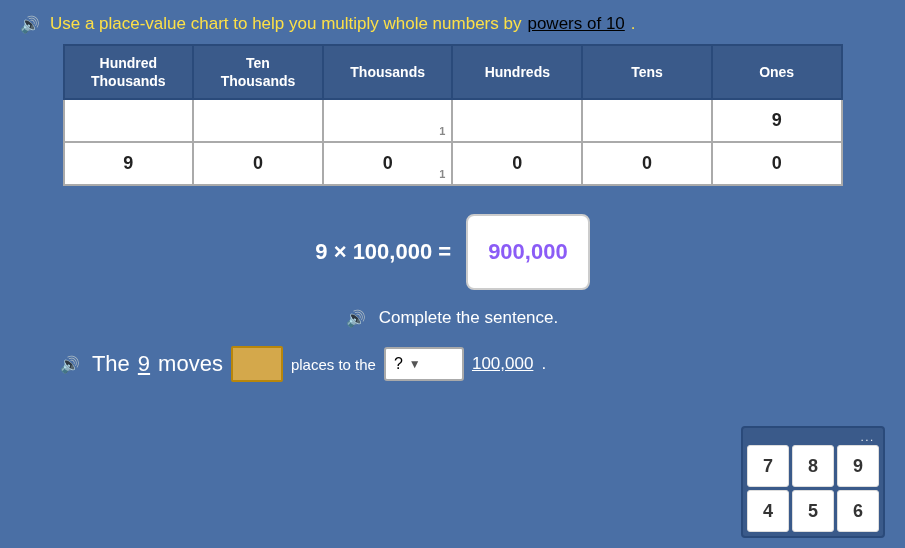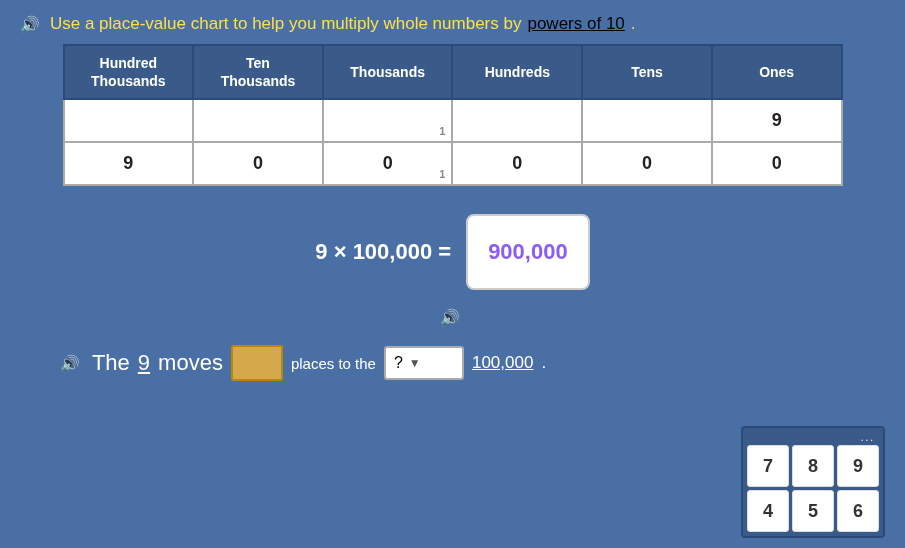--- a/index.html
+++ b/index.html
@@ -246,20 +246,21 @@
     </tbody>
   </table>
 
   <div class="equation-area">
     <span class="equation-text">9 × 100,000 =</span>
     <span class="equation-result">900,000</span>
   </div>
 
   <div class="complete-sentence">
     <span class="speaker-icon">🔊</span>
+    <span class="complete-sentence-text">Complete the sentence.</span>
   </div>
 
   <div class="sentence-row">
     <span class="speaker-icon">🔊</span>
     <span class="sentence-static">The</span>
     <span class="sentence-static" style="text-decoration:underline;">9</span>
     <span class="sentence-static">moves</span>
     <div class="input-box"></div>
     <span class="places-to">places to the</span>
     <div class="dropdown-select">

